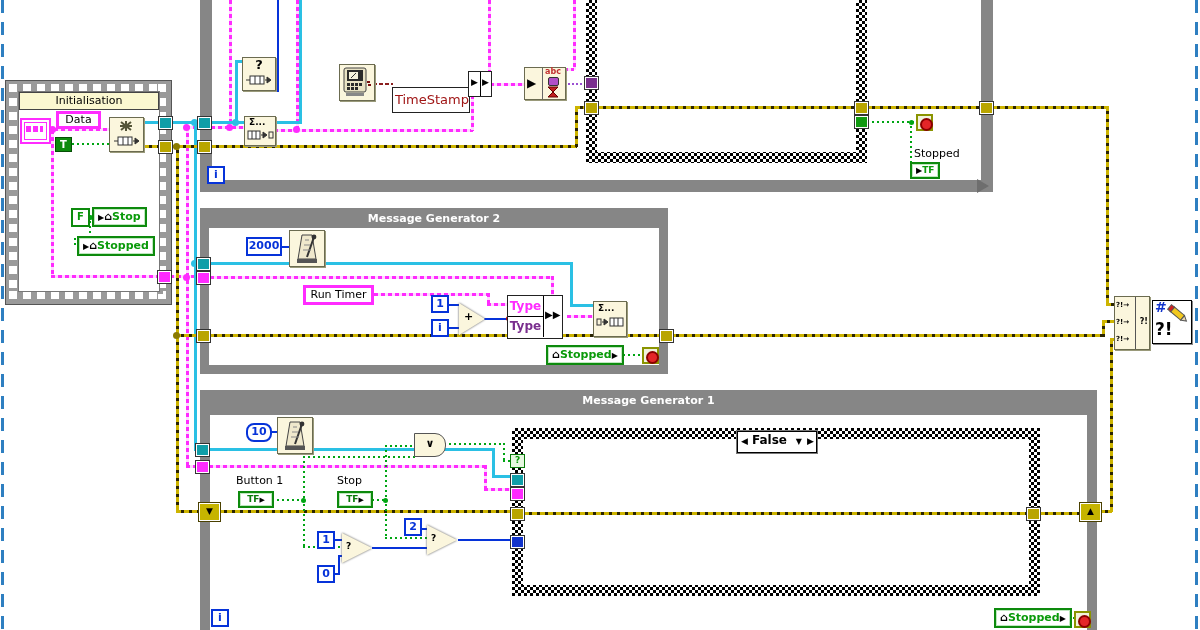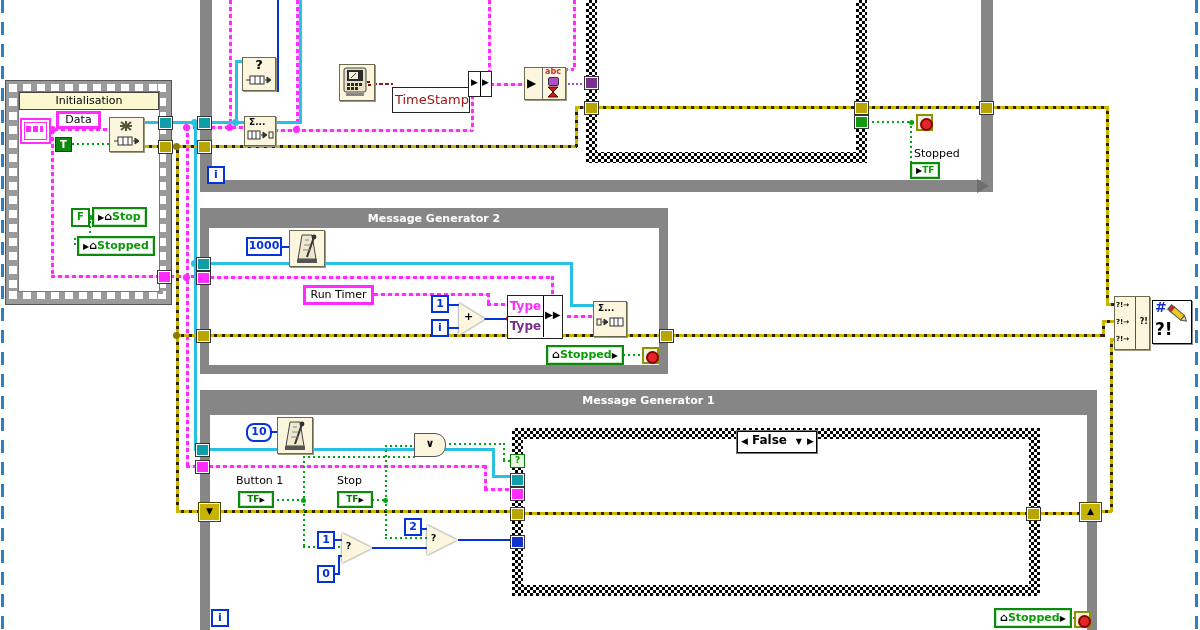--- a/index.html
+++ b/index.html
@@ -321,21 +321,21 @@
   <div class="stopbtn" style="left:916px;top:114px;">
       <i></i>
     </div>
   <div class="txt" style="left:914px;top:147px;">Stopped</div>
   <div class="glabel" style="left:910px;top:162px;height:13px;font-size:9px;line-height:13px;padding:0 4px;"><span style="color:#000;font-size:8px;">▶</span><span>TF</span></div>
 
   <div class="tun tteal" style="left:196px;top:257px;"></div>
   <div class="tun tpink" style="left:196px;top:271px;"></div>
   <div class="tun ty" style="left:196px;top:329px;"></div>
   <div class="tun ty" style="left:659px;top:329px;"></div>
-  <div class="numconst" style="left:246px;top:237px;width:32px;height:15px;line-height:14px;">1000</div>
+  <div class="numconst" style="left:246px;top:237px;width:32px;height:15px;line-height:14px;">2000</div>
   <div class="node" style="left:289px;top:230px;width:34px;height:35px;">
     <svg width="34" height="35" viewBox="0 0 34 35">
         <polygon points="12,4 22,4 26,28 8,28" fill="#efe8cc" stroke="#444"></polygon>
         <line x1="17" y1="26" x2="24" y2="6" stroke="#333" stroke-width="2"></line>
         <circle cx="24" cy="6" r="2.4" fill="#333"></circle>
         <rect x="7" y="28" width="20" height="4" fill="#555"></rect>
         <g stroke="#888">
           <line x1="15" y1="9" x2="19" y2="9"></line>
           <line x1="14" y1="14" x2="20" y2="14"></line>
           <line x1="13" y1="19" x2="21" y2="19"></line>

